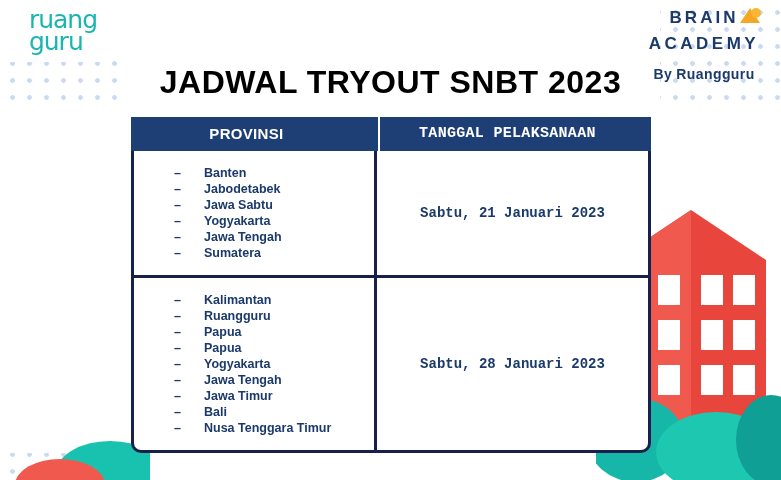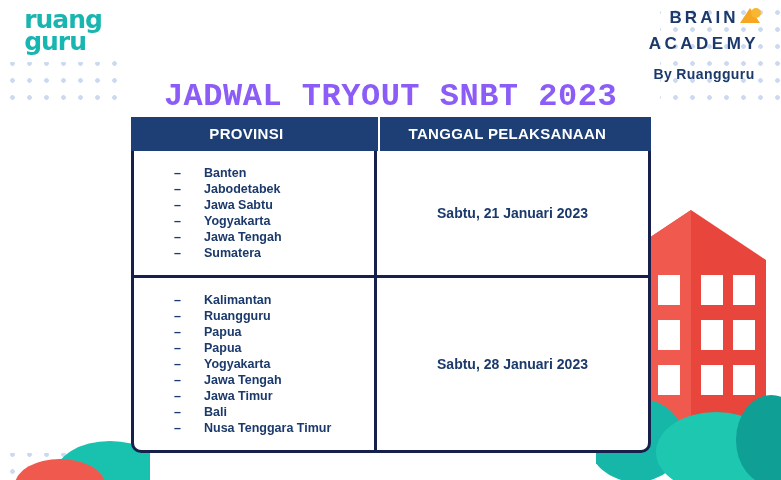--- a/index.html
+++ b/index.html
@@ -28,21 +28,21 @@
   }
   
   .logo-card{
     position:absolute; left:0; top:0; width:122px; height:62px;
     background:#ffffff; border-bottom-right-radius:26px;
     display:flex; align-items:center; justify-content:center;
     z-index:6;
   }
   .logo-rg{
     font-family:"DejaVu Sans", sans-serif;
-    font-size:25px; line-height:22px; font-weight:700;
+    font-size:25px; line-height:22px; font-weight:400;
     color:#19b5b0; letter-spacing:-1px; text-align:left;
     padding-left:4px;
   }
   .logo-rg span{display:block;}
   
   .ba{
     position:absolute; right:12px; top:8px; z-index:6; text-align:center;
     width:130px;
   }
   .ba-line1{
@@ -55,50 +55,50 @@
   }
   .ba-line3{
     font-size:14px; font-weight:700; color:#1b3a6b; margin-top:12px;
     letter-spacing:.4px;
   }
   .ba-mark{
     position:absolute; right:6px; top:-3px; width:26px;height:26px;
   }
   
   .title{
-    position:absolute; top:78px; left:0; width:781px; text-align:center;
-    font-size:32px; font-weight:800; color:#8b5cf6; letter-spacing:.5px;
+    position:absolute; top:64px; left:0; width:781px; text-align:center;
+    font-size:32px; font-weight:800; color:#000000; letter-spacing:.5px;
     z-index:5;
-    font-family:Liberation Mono, monospace;
+    font-family:Liberation Sans, sans-serif;
   }
   
   .table{
     position:absolute; left:131px; top:117px; width:520px; z-index:5;
   }
   .thead{display:flex;}
   .th{
     background:#1e3f76; color:#ffffff; font-weight:700; font-size:15px;
     text-align:center; padding:8px 16px 9px 0; letter-spacing:.3px;
   }
   .th.c1{width:246px; border-right:2px solid #ffffff;}
-  .th.c2{width:272px;}
+  .th.c2{width:272px;font-family:Liberation Mono, monospace;}
   .tbody{
     border:3px solid #16204a; border-top:none;
     border-radius:0 0 10px 10px;
     background:#ffffff;
   }
   .trow{display:flex;}
   .trow.first{border-bottom:3px solid #16204a;}
   .cell-prov{
     width:240px; padding:14px 0 14px 0;
     border-right:3px solid #16204a;
   }
   .cell-date{
     width:271px; display:flex; align-items:center; justify-content:center;
-    font-size:14px; font-weight:700; color:#1b3a6b;
+    font-size:14px; font-weight:700; color:#1b3a6b;font-family:Liberation Mono, monospace;
   }
   .prov-item{
     display:flex; font-size:12.5px; font-weight:700; color:#1b3a6b;
     line-height:16px; padding:0 0 0 40px;
   }
   .dash{width:30px; display:inline-block;}
   
   .illus{position:absolute; right:0; bottom:0; width:185px; height:340px; z-index:3;}
   .illus-left{position:absolute; left:0; bottom:0; width:150px; height:190px; z-index:3;}
 </style>

